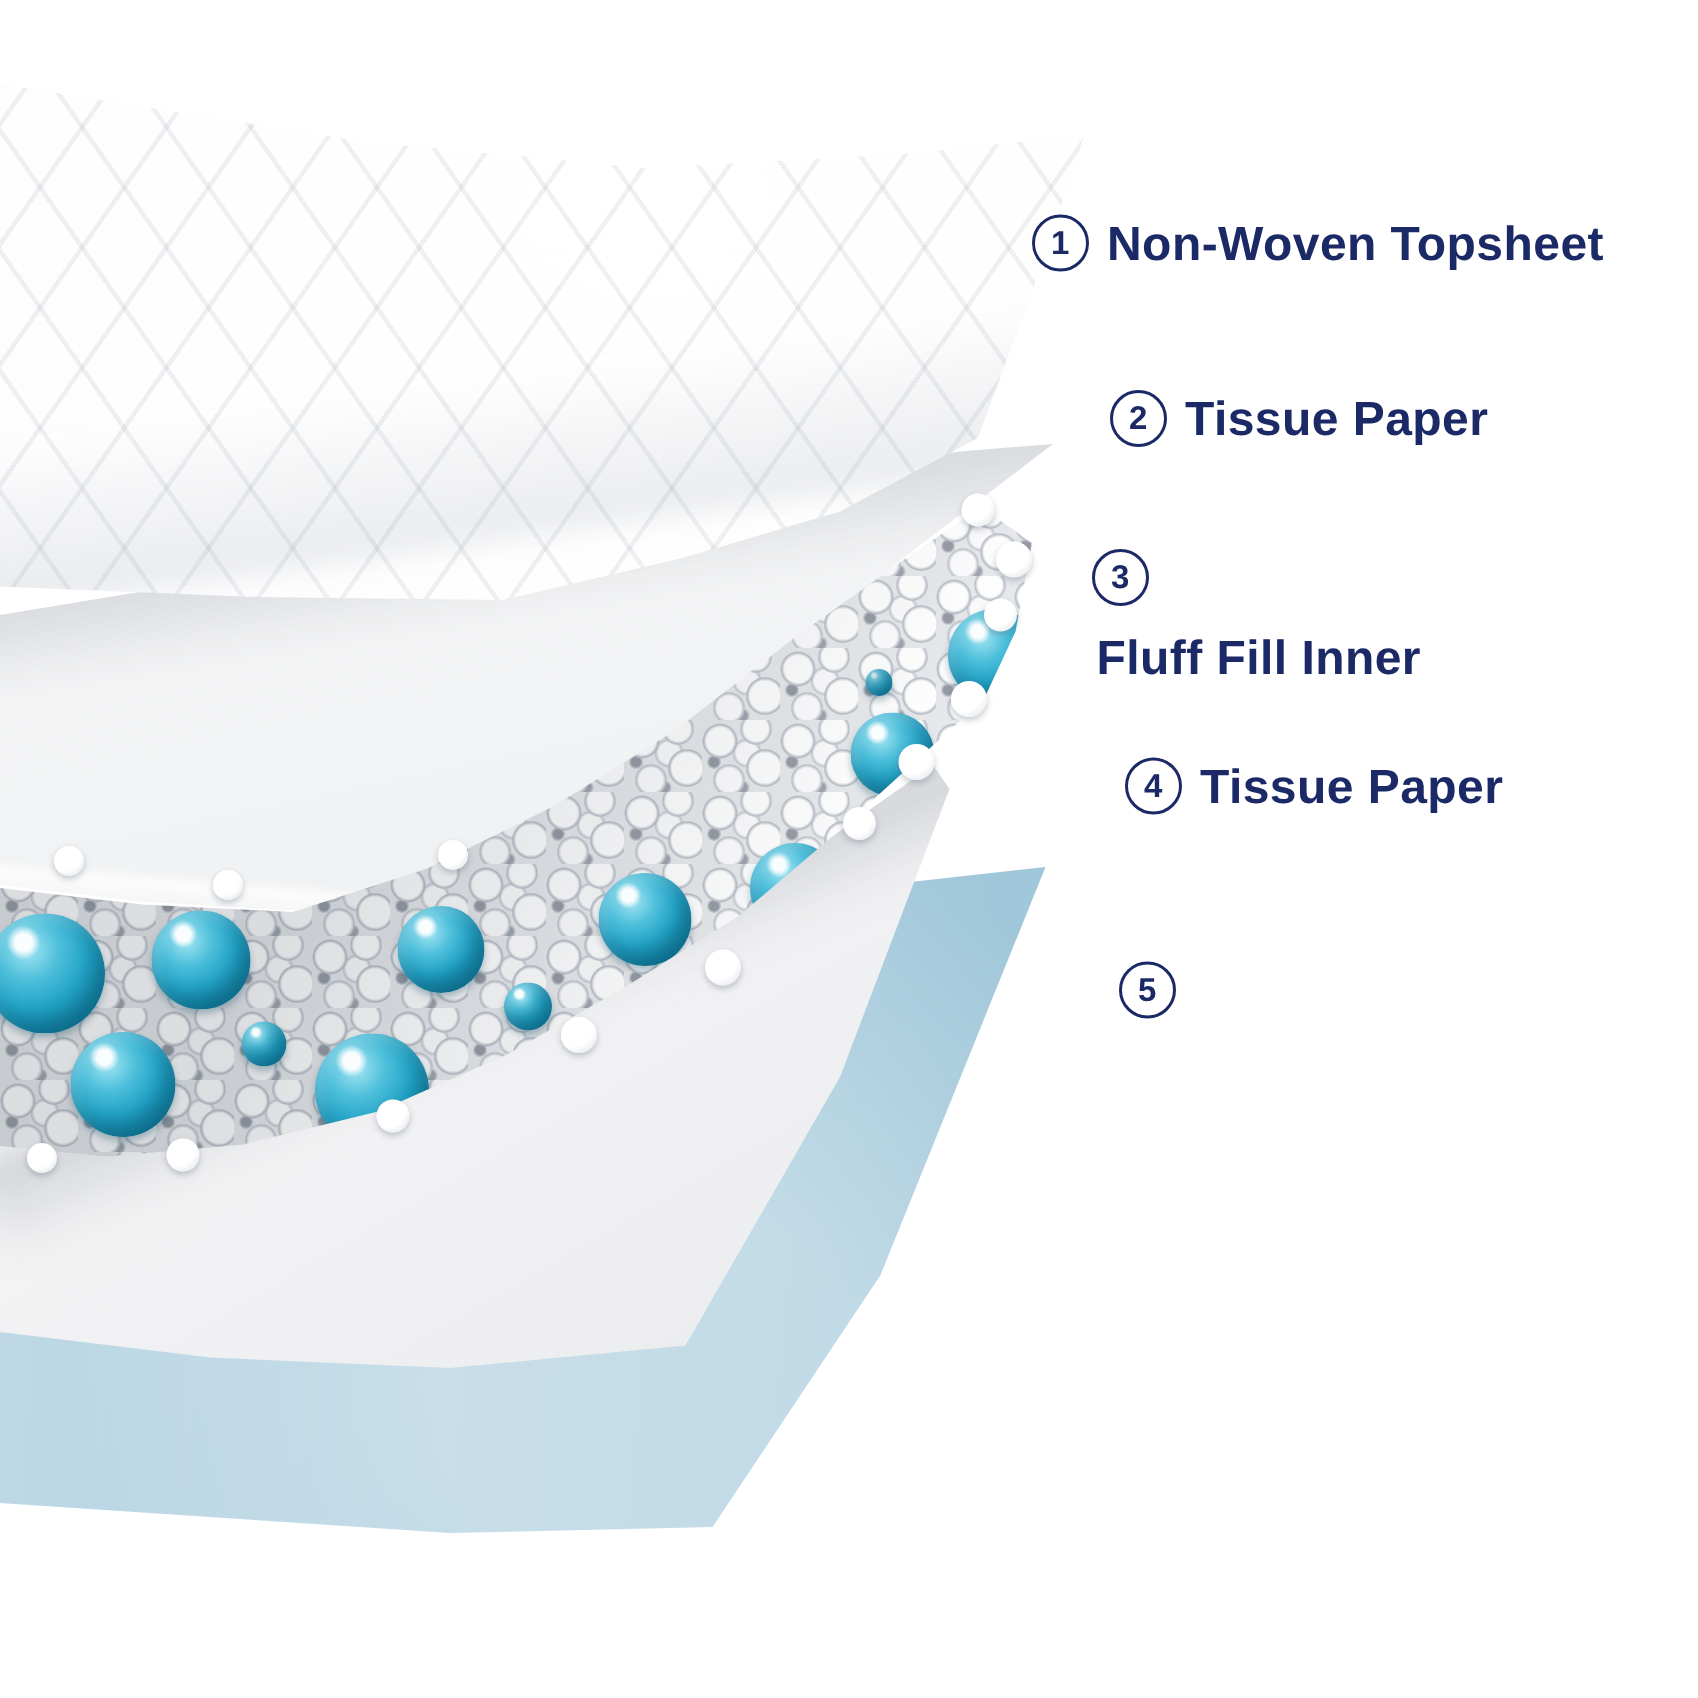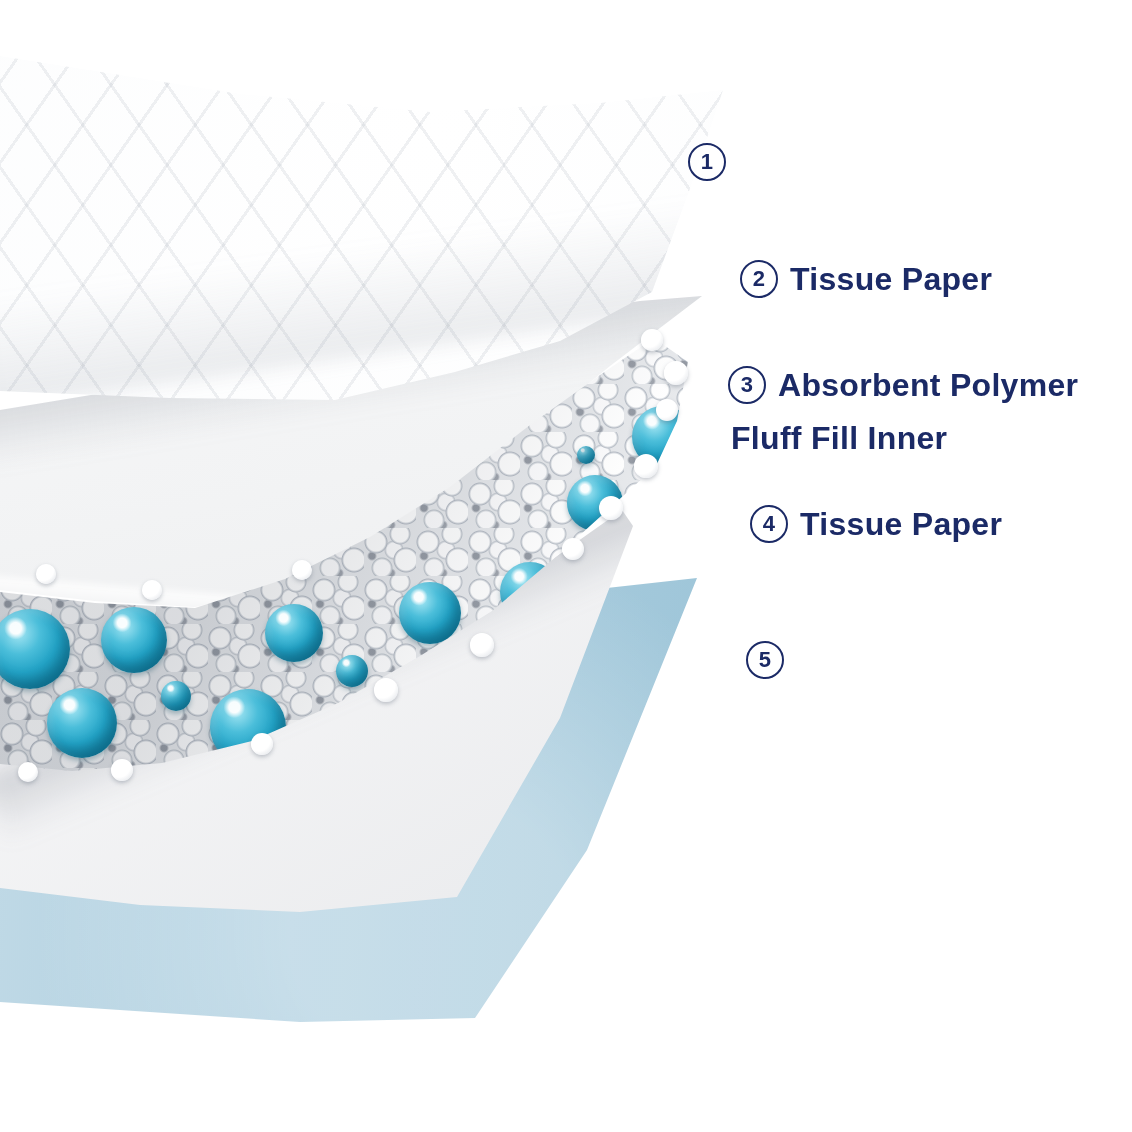--- a/index.html
+++ b/index.html
@@ -153,28 +153,28 @@
   <div class="bump" style="left:111px;top:759px;width:22px;height:22px;"></div>
   <div class="bump" style="left:18px;top:762px;width:20px;height:20px;"></div>
 
   <div class="layer nonwoven">
     <div class="underShade"></div>
   </div>
 
   <div class="labels" style="color: rgb(27, 42, 102);">
     <div class="label" style="left:688px;top:143px;">
       <span class="num">1</span>
+      <span class="txt">Non-Woven Topsheet</span>
     </div>
     <div class="label" style="left:740px;top:260px;">
       <span class="num">2</span>
       <span class="txt">Tissue Paper</span>
     </div>
     <div class="label" style="left:728px;top:366px;">
       <span class="num">3</span>
-      <span class="txt">Absorbent Polymer</span>
     </div>
     <div class="label" style="left:731px;top:420px;">
       <span class="txt">Fluff Fill Inner</span>
     </div>
     <div class="label" style="left:750px;top:505px;">
       <span class="num">4</span>
       <span class="txt">Tissue Paper</span>
     </div>
     <div class="label" style="left:746px;top:641px;">
       <span class="num">5</span>

